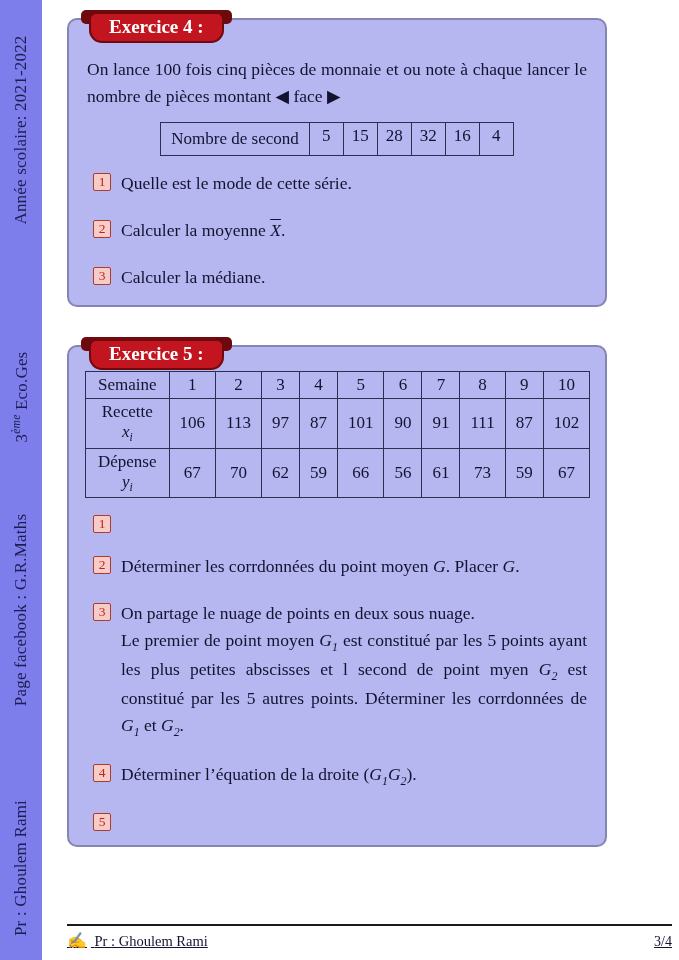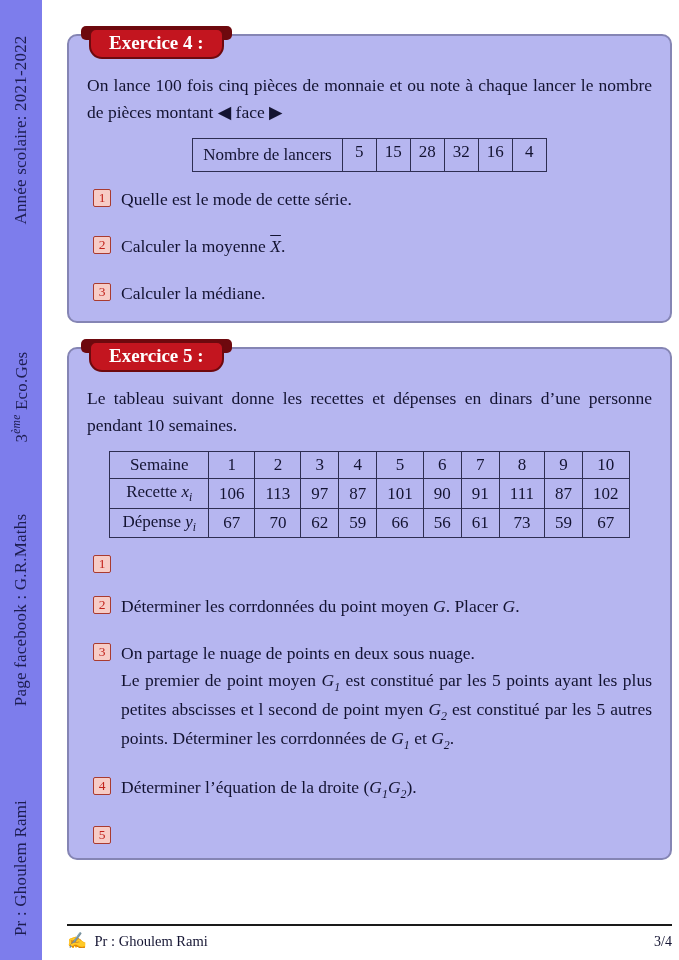--- a/index.html
+++ b/index.html
@@ -28,28 +28,28 @@
   .side-label {
     position:absolute; left:50%; white-space:nowrap;
     transform:translate(-50%,-50%) rotate(-90deg);
     font-size:17px; color:#1d1d50; letter-spacing:0.2px;
   }
   .side-label.pos-annee { top:130px; }
   .side-label.pos-classe { top:397px; }
   .side-label.pos-facebook { top:610px; }
   .side-label.pos-prof { top:868px; }
   
-  .main { position:absolute; left:67px; top:16px; width:605px; }
+  .main { position:absolute; left:67px; top:0; width:540px; }
   .exercise-box {
     position:relative; background:var(--box-bg);
     border:2px solid var(--box-border); border-radius:10px;
     padding:16px 16px 14px 16px;
   }
   .box-ex4 { margin-top:18px; }
-  .box-ex5 { margin-top:24px; }
+  .box-ex5 { margin-top:38px; }
   
   .ribbon { position:absolute; top:-8px; left:20px; z-index:2; }
   .ribbon-fold {
     position:absolute; top:-2px; left:-8px; right:-8px; height:14px;
     background:var(--ribbon-dark); border-radius:5px;
   }
   .ribbon-label {
     position:relative; display:inline-block;
     background:var(--ribbon-red);
     border:2px solid var(--ribbon-dark);
@@ -81,20 +81,21 @@
   .seg-i { font-style:italic; }
   .seg-ov { text-decoration:overline; }
   sub { font-size:0.68em; }
   sup { font-size:0.68em; }
   
   .footer {
     position:absolute; left:67px; top:924px; width:605px;
     border-top:2px solid #1a1a1a; padding-top:5px;
     display:flex; justify-content:space-between; align-items:baseline;
     font-size:14.5px;
+    text-decoration:underline;
   }
   .footer .pen-icon { font-size:16px; margin-right:4px; }
   .footer-right { font-weight:bold; }
   .footer-right .copy { margin:0 6px; font-weight:normal; }
   .footer-center { font-size:14px; }
 </style>
 </head>
 <body>
 
 <div class="sidebar">
@@ -109,21 +110,21 @@
   <div class="exercise-box box-ex4">
     <div class="ribbon">
       <div class="ribbon-fold"></div>
       <div class="ribbon-label">Exercice 4 :</div>
     </div>
     <p class="intro">On lance 100 fois cinq pièces de monnaie et ou note à chaque lancer le nombre de pièces montant ◀ face ▶</p>
 
     <table class="ex-table ex4-table">
       <tbody>
       <tr>
-        <td class="label-cell"><span>Nombre de lancers</span></td>
+        <td class="label-cell"><span>Nombre de second</span></td>
       <td class="num-cell">5</td>
             <td class="num-cell">15</td>
             <td class="num-cell">28</td>
             <td class="num-cell">32</td>
             <td class="num-cell">16</td>
             <td class="num-cell">4</td>
           </tr>
     </tbody>
       </table>
 
@@ -139,21 +140,20 @@
       <span class="qnum">3</span>
       <div class="qtext"><span>Calculer la médiane.</span></div>
     </div>
   </div>
 
   <div class="exercise-box box-ex5">
     <div class="ribbon">
       <div class="ribbon-fold"></div>
       <div class="ribbon-label">Exercice 5 :</div>
     </div>
-    <p class="intro">Le tableau suivant donne les recettes et dépenses en dinars d’une personne pendant 10 semaines.</p>
 
     <table class="ex-table ex5-table">
       <tbody>
           <tr>
         <td class="label-cell"><span>Semaine</span></td>
       <td class="num-cell">1</td>
             <td class="num-cell">2</td>
             <td class="num-cell">3</td>
             <td class="num-cell">4</td>
             <td class="num-cell">5</td>

